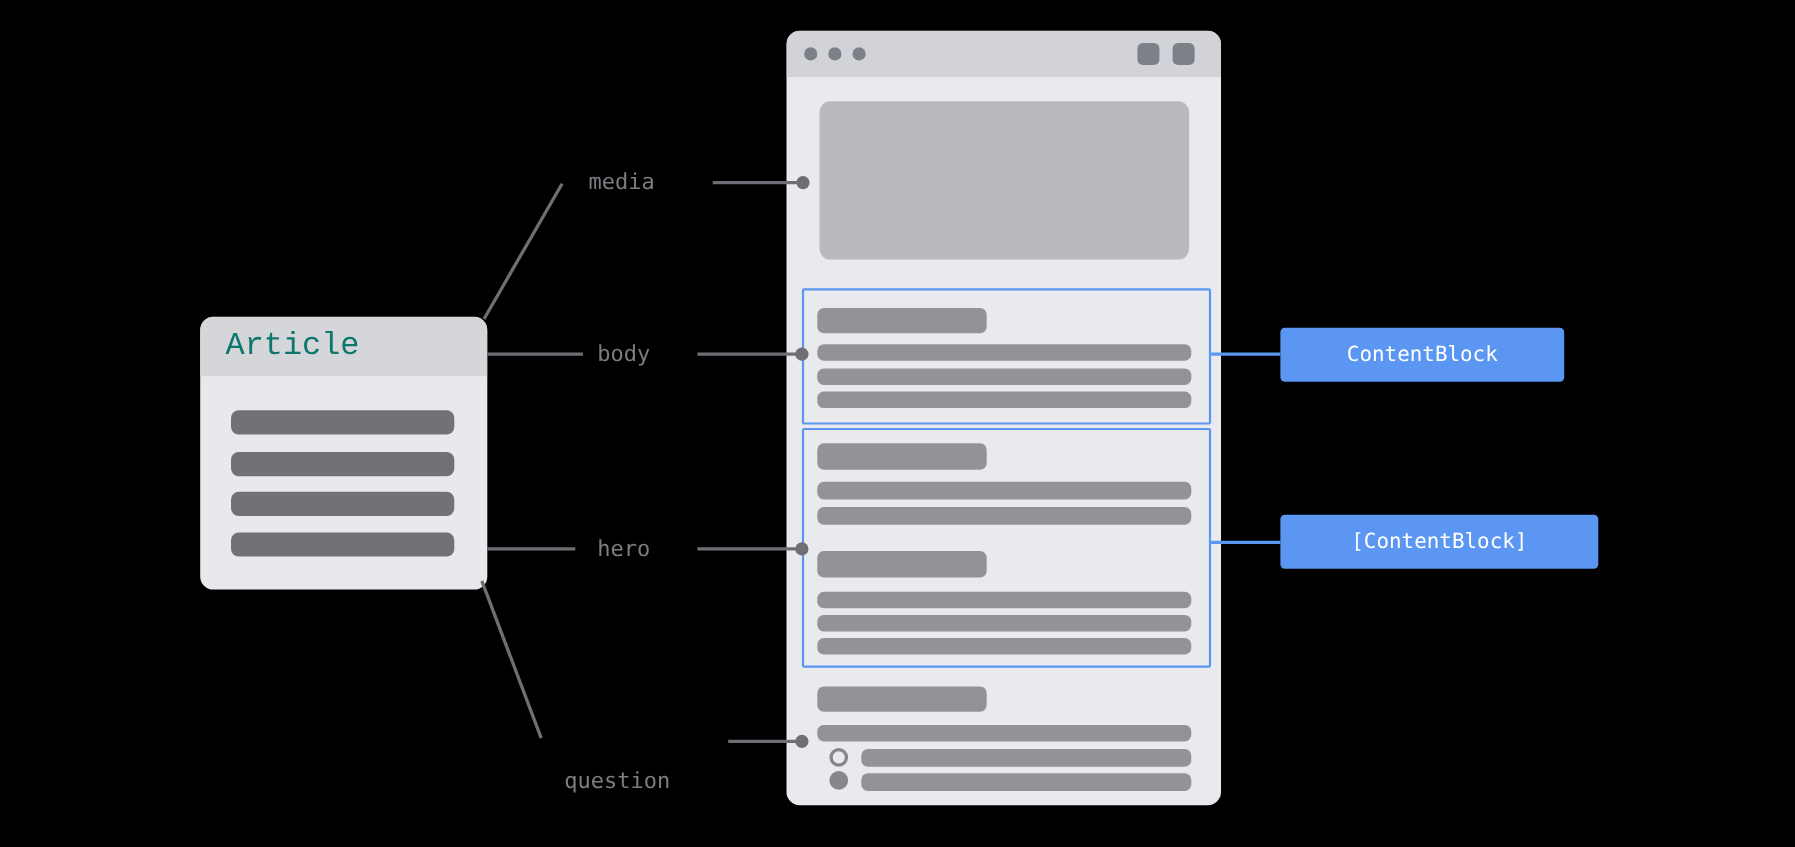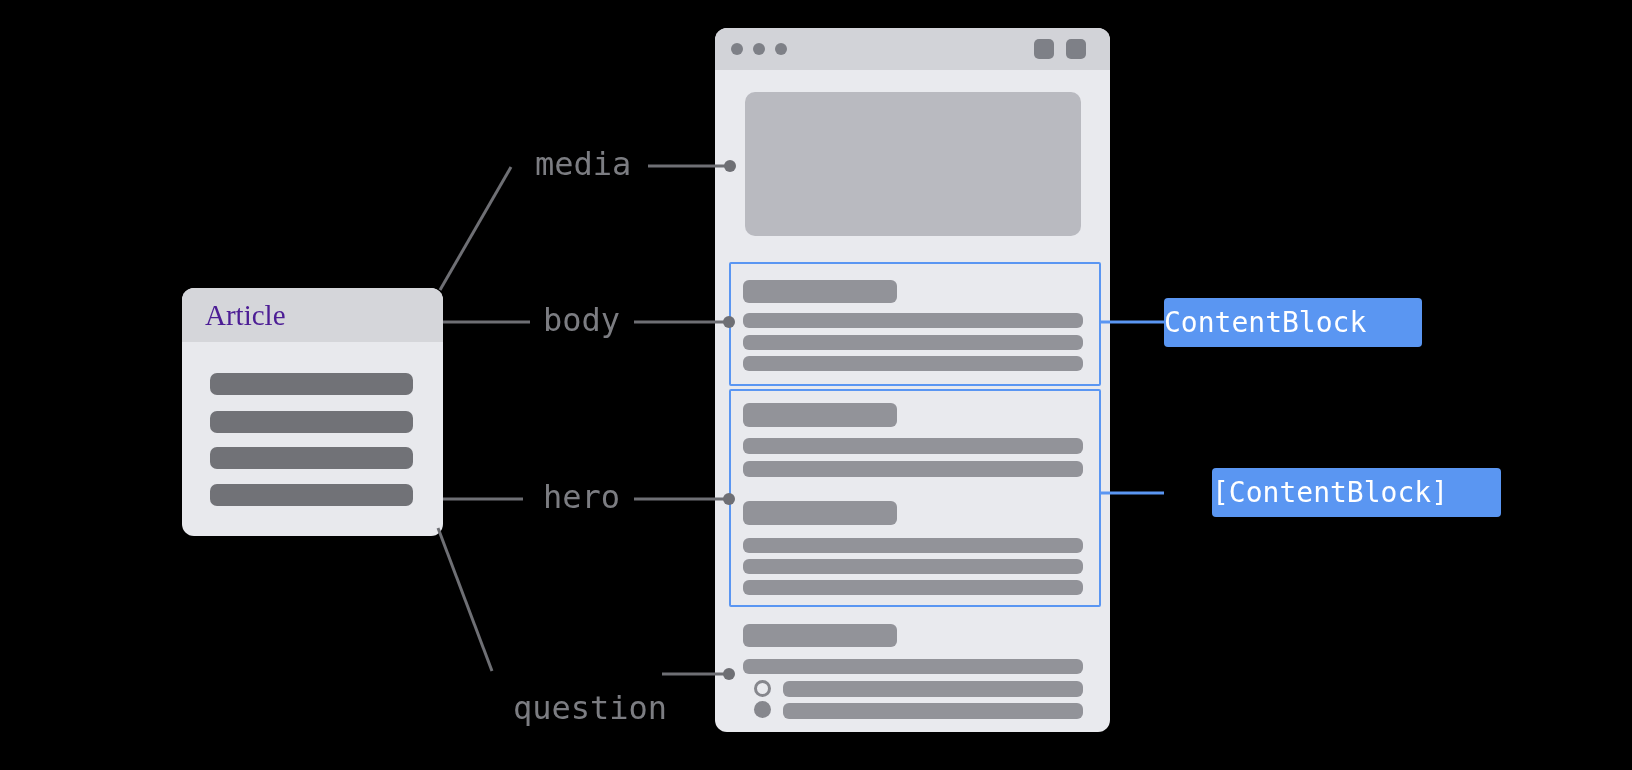--- a/index.html
+++ b/index.html
@@ -14,36 +14,36 @@
   .article-card{
     position:absolute;left:182px;top:288px;width:261px;height:248px;
     background:#e8e9ed;border-radius:12px;overflow:hidden;
   }
   .article-card .card-header{
     position:absolute;left:0;top:0;width:100%;height:54px;
     background:#d5d6da;
   }
   .article-card .card-title{
     position:absolute;left:23px;top:0;line-height:54px;
-    font-family:Liberation Serif, serif;
-    font-size:29px;color:#4c1d95;
+    font-family:Liberation Mono, monospace;
+    font-size:29px;color:#0f766e;
   }
   .field-bar{
     position:absolute;left:28px;width:203px;height:22px;
     background:#717277;border-radius:7px;
   }
   
   svg.connectors{position:absolute;left:0;top:0;width:1632px;height:770px;}
   svg.connectors line.gray{stroke:#6e6f74;stroke-width:3px;}
   svg.connectors line.blue{stroke:#5a96f2;stroke-width:3px;}
   svg.connectors circle.dot{fill:#6e6f74;}
   
   .field-label{
     position:absolute;transform:translateY(-54%);
-    font-size:32px;color:#7c7d82;white-space:pre;
+    font-size:20px;color:#7c7d82;white-space:pre;
   }
   
   .window{
     position:absolute;left:715px;top:28px;width:395px;height:704px;
     background:#e9eaee;border-radius:12px;overflow:hidden;
   }
   .window .titlebar{
     position:absolute;left:0;top:0;width:100%;height:42px;
     background:#d2d3d8;
   }
@@ -73,25 +73,25 @@
   .radio{
     position:absolute;left:39px;width:17px;height:17px;border-radius:50%;
     box-sizing:border-box;
   }
   .radio.unselected{border:3px solid #86878d;background:transparent;}
   .radio.selected{background:#86878d;}
   
   .badge{
     position:absolute;left:1164px;height:49px;
     background:#5a96f2;border-radius:4px;
-    color:#fff;font-size:28px;line-height:49px;
+    color:#fff;font-size:19px;line-height:49px;text-align:center;
     white-space:pre;
   }
   .badge.single{top:298px;width:258px;}
-  .badge.list{top:468px;width:289px;margin-left:48px;}
+  .badge.list{top:468px;width:289px;}
 </style>
 </head>
 <body>
 
 <div id="canvas">
 
   <div class="article-card">
     <div class="card-header">
       <span class="card-title">Article</span>
     </div>

